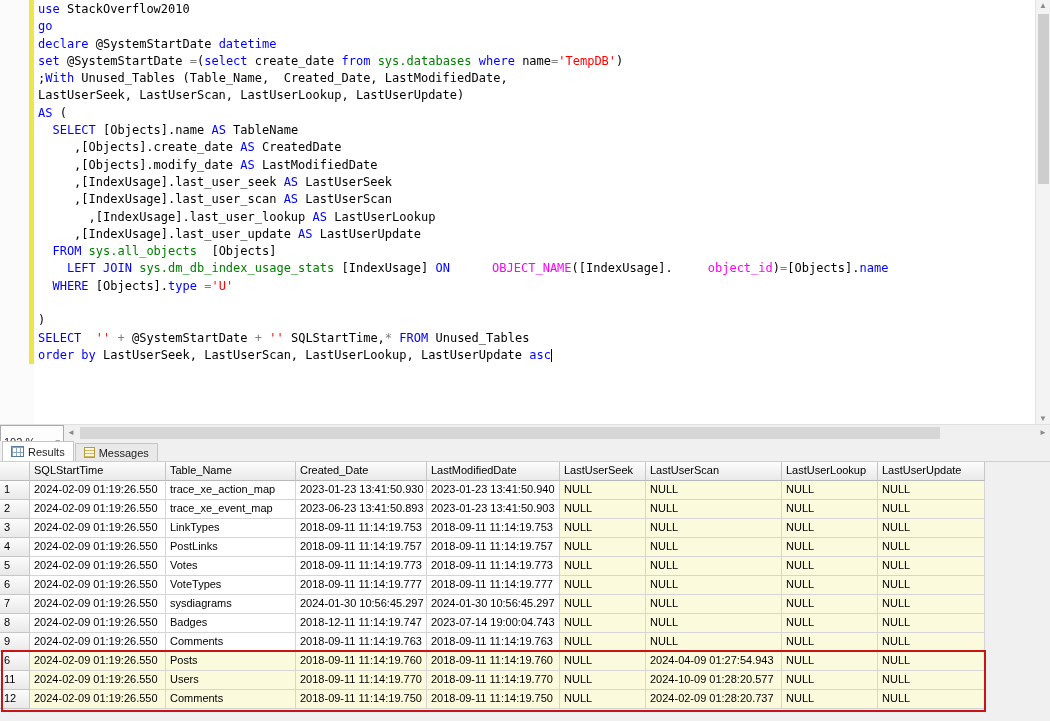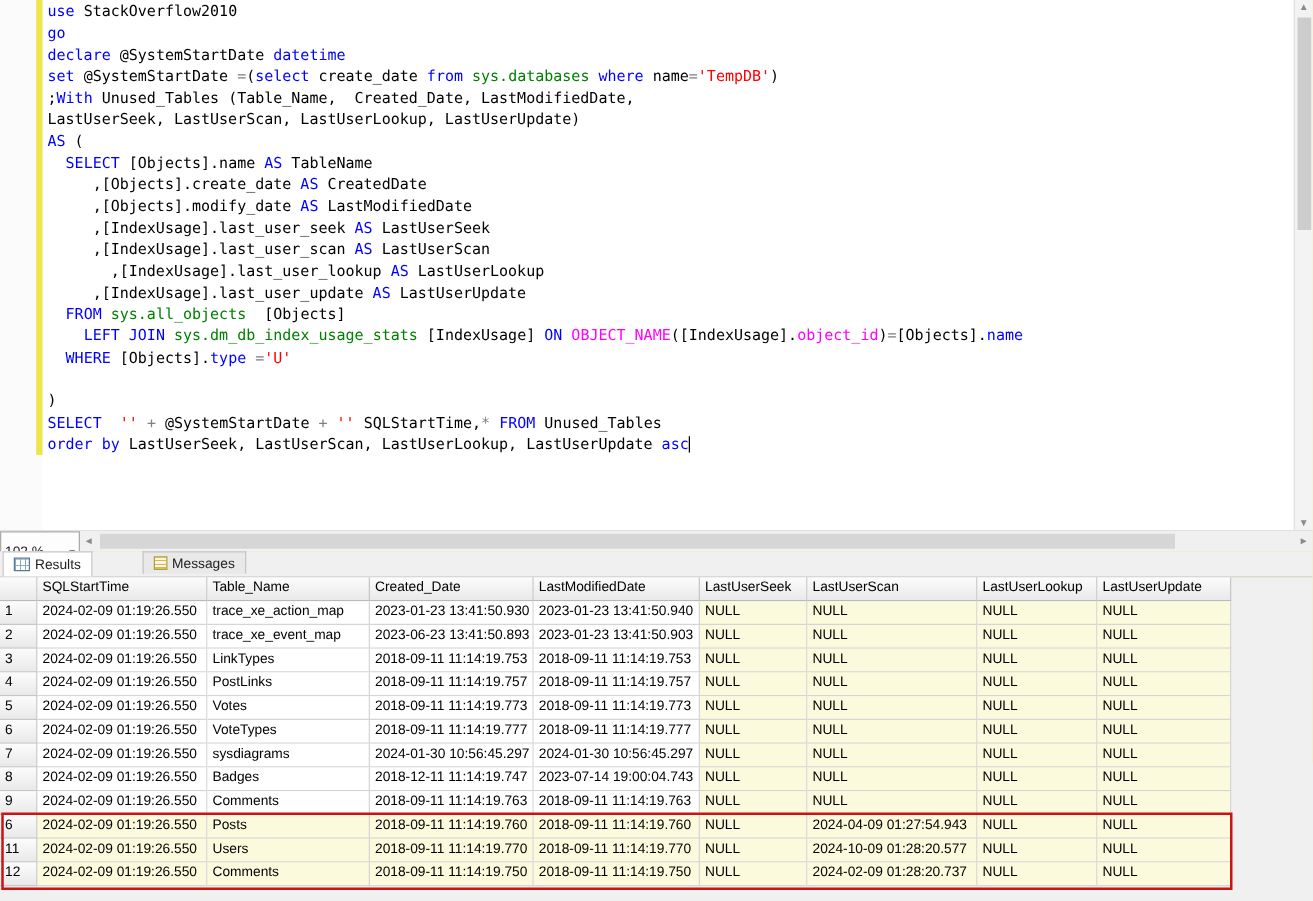--- a/index.html
+++ b/index.html
@@ -11,21 +11,21 @@
   .editor { position:absolute; top:0; left:0; width:1050px; height:424px;
             background:#ffffff; display:flex; }
   .gutter { width:34px; background:#fbfbfb; position:relative; flex:0 0 34px; }
   .change-bar { position:absolute; right:0; top:0; width:5px; height:364px;
                 background:var(--yellow,#EDE54A); }
   .code { flex:1; padding:1px 0 0 4px; font-family:"DejaVu Sans Mono", monospace;
           font-size:12px; line-height:17.3px; white-space:pre; color:#000; overflow:hidden; }
   .tk-kw  { color:var(--kw,#0000FF); }
   .tk-str { color:var(--str,#FF0000); }
   .tk-sys { color:var(--sys,#008000); }
-  .tk-fn  { color:var(--fn,#FF00FF); }
+  .tk-fn  { color:var(--fn,#FF00FF);margin-left:35px; }
   .tk-op  { color:var(--op,#808080); }
   .tk-id  { color:#000000; }
   .caret { display:inline-block; width:1px; height:13px; background:#000;
            vertical-align:text-bottom; }
   .vscroll { flex:0 0 15px; background:#f3f3f3; border-left:1px solid #e2e2e2;
              position:relative; font-size:8px; color:#8a8a8a; }
   .vscroll .sb-up   { position:absolute; top:1px; left:0; width:14px; text-align:center; }
   .vscroll .sb-down { position:absolute; bottom:1px; left:0; width:14px; text-align:center; }
   .vscroll .sb-thumb { position:absolute; top:14px; left:2px; width:11px; height:170px;
                        background:#cdcdcd; }
@@ -39,22 +39,22 @@
           padding:16px 3px; color:#222; }
   .zoom-arrow { font-size:9px; color:#555; }
   .hscroll { flex:1; position:relative; background:#f0f0f0; font-size:8px; color:#8a8a8a; }
   .hscroll .sb-left  { position:absolute; left:3px;  top:3px; }
   .hscroll .sb-right { position:absolute; right:3px; top:3px; }
   .hscroll .h-thumb  { position:absolute; left:16px; top:2px; height:12px; width:860px;
                        background:#d6d6d6; }
 
   
   .tabbar { position:absolute; top:441px; left:0; width:1050px; height:21px;
-            background:#f0f0f0; display:flex; padding-left:2px;
-            border-bottom:1px solid #cfcfcf;gap:39px; }
+            background:#f0f0f0; display:flex; align-items:flex-end; padding-left:2px;
+            border-bottom:1px solid #cfcfcf; }
   .tab { height:18px; display:flex; align-items:center; gap:4px; padding:0 8px;
          font-size:11px; color:#222; background:#e9e9e9; border:1px solid #c5c5c5;
          border-bottom:none; margin-right:1px; }
   .tab.active { height:20px; background:#ffffff; }
   .icon-grid { display:inline-block; width:13px; height:11px; background-color:#ffffff;
                border:1px solid #5a7a9a;
                background-image:linear-gradient(to right,#89a7c0 1px,transparent 1px),
                                 linear-gradient(to bottom,#89a7c0 1px,transparent 1px);
                background-size:4px 5px; }
   .icon-msg { display:inline-block; width:11px; height:11px; background:#fdf6d8;

